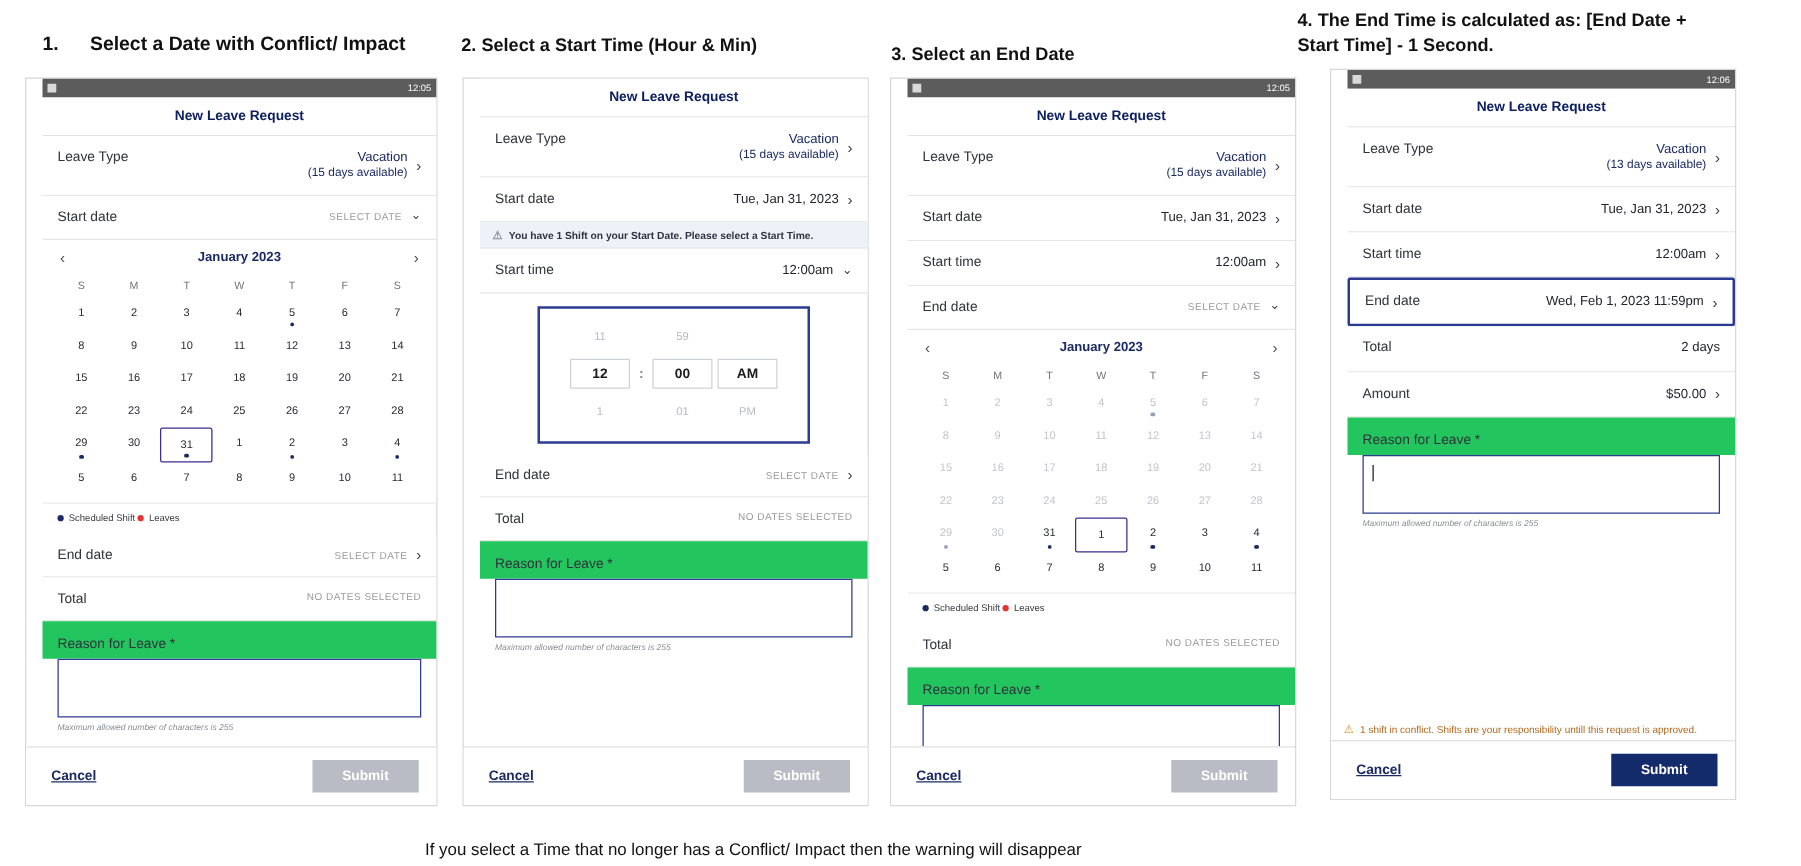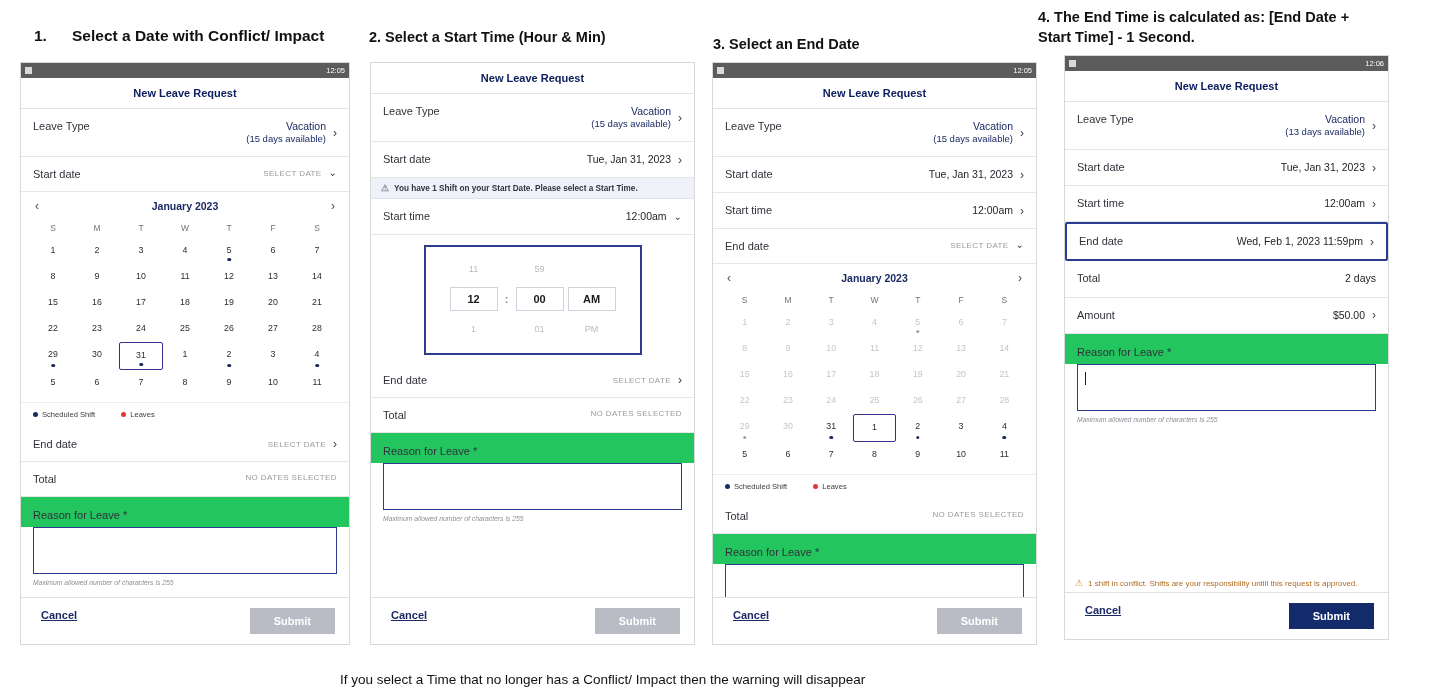--- a/index.html
+++ b/index.html
@@ -33,20 +33,21 @@
     font-size: 13.5px;
     font-weight: normal;
     color: #111;
   }
 
   
   .phone {
     position: absolute;
     background: #ffffff;
     border: 1px solid #d8d8d8;
+    padding-left: 13px;
   }
   .statusbar {
     height: 15px;
     background: #5c5c5c;
     color: #ffffff;
     font-size: 7.5px;
     display: flex;
     align-items: center;
     justify-content: space-between;
     padding: 0 4px;
@@ -136,21 +137,21 @@
     position: absolute; left: 50%; transform: translateX(-50%);
     bottom: 3px; width: 3.5px; height: 3.5px; border-radius: 50%;
   }
   .daycell .dot.shift { background: #1b2a63; }
   .daycell .dot.dimdot { opacity: .45; }
   .daycell.sel {
     border: 1.6px solid #3b2e8f;
     border-radius: 2px;
   }
   .legend {
-    display: flex; gap: 26px; align-items: flex-end;
+    display: flex; gap: 2px; align-items: flex-end;
     padding: 7px 12px 8px; font-size: 7.6px; color: #3a3c42;
     border-top: 1px solid #ececec;
   }
   .legend .d { width: 5px; height: 5px; border-radius: 50%; display: inline-block; margin-right: 4px;}
   .legend .d.shift { background: #1b2a63; }
   .legend .d.leave { background: #e3342f; }
 
   
   .timepicker {
     margin: 10px auto 8px;
@@ -189,21 +190,21 @@
   .textarea.caret { position: relative; }
   .textarea.caret:after {
     content: "";
     position: absolute; left: 7px; top: 7px; width: 1px; height: 13px; background: #1b1b1b;
   }
   .hint { padding: 5px 12px 0; font-size: 6.8px; font-style: italic; color: #8b8e96; }
 
   
   .footer {
     position: absolute; left: 0; right: 0; bottom: 0;
-    display: flex; align-items: flex-start; justify-content: space-between;
+    display: flex; align-items: center; justify-content: space-between;
     padding: 10px 14px;
     border-top: 1px solid #e0e0e0;
     background: #fff;
   }
   .cancel {
     font-size: 11px; font-weight: bold; color: #1b2a63;
     text-decoration: underline; background: none; border: none;
     font-family: "Liberation Sans", sans-serif;
   }
   .submit {

